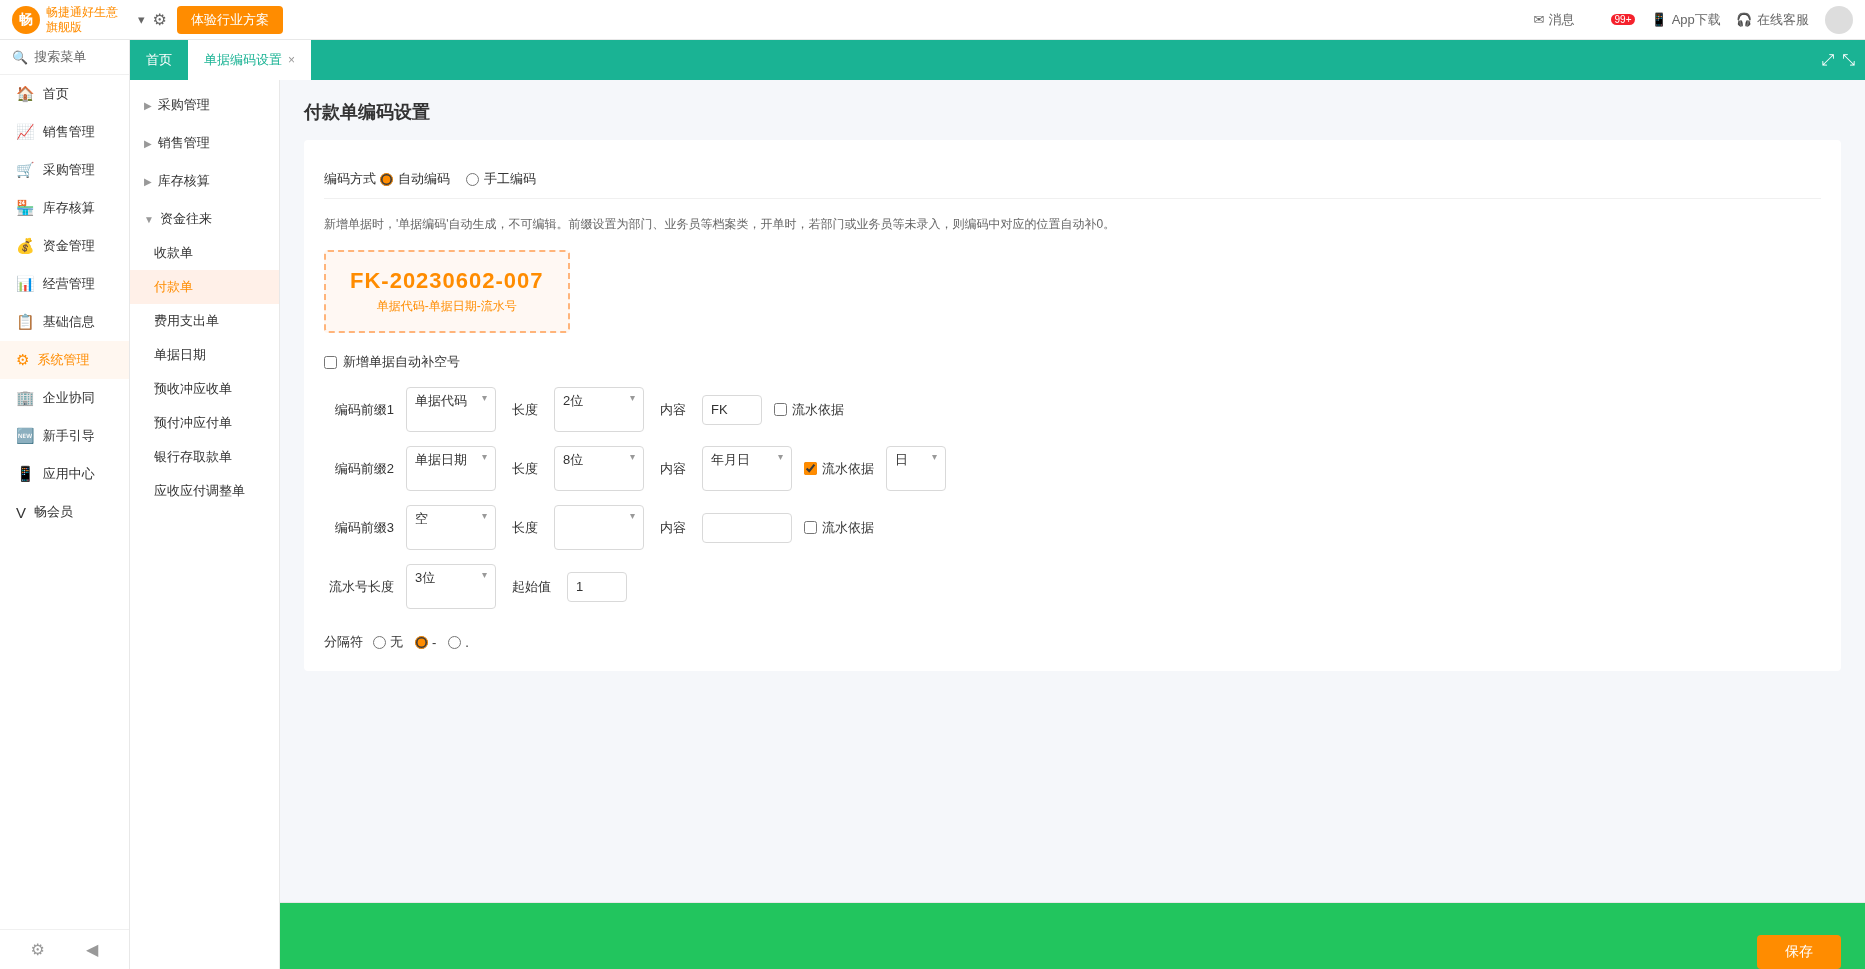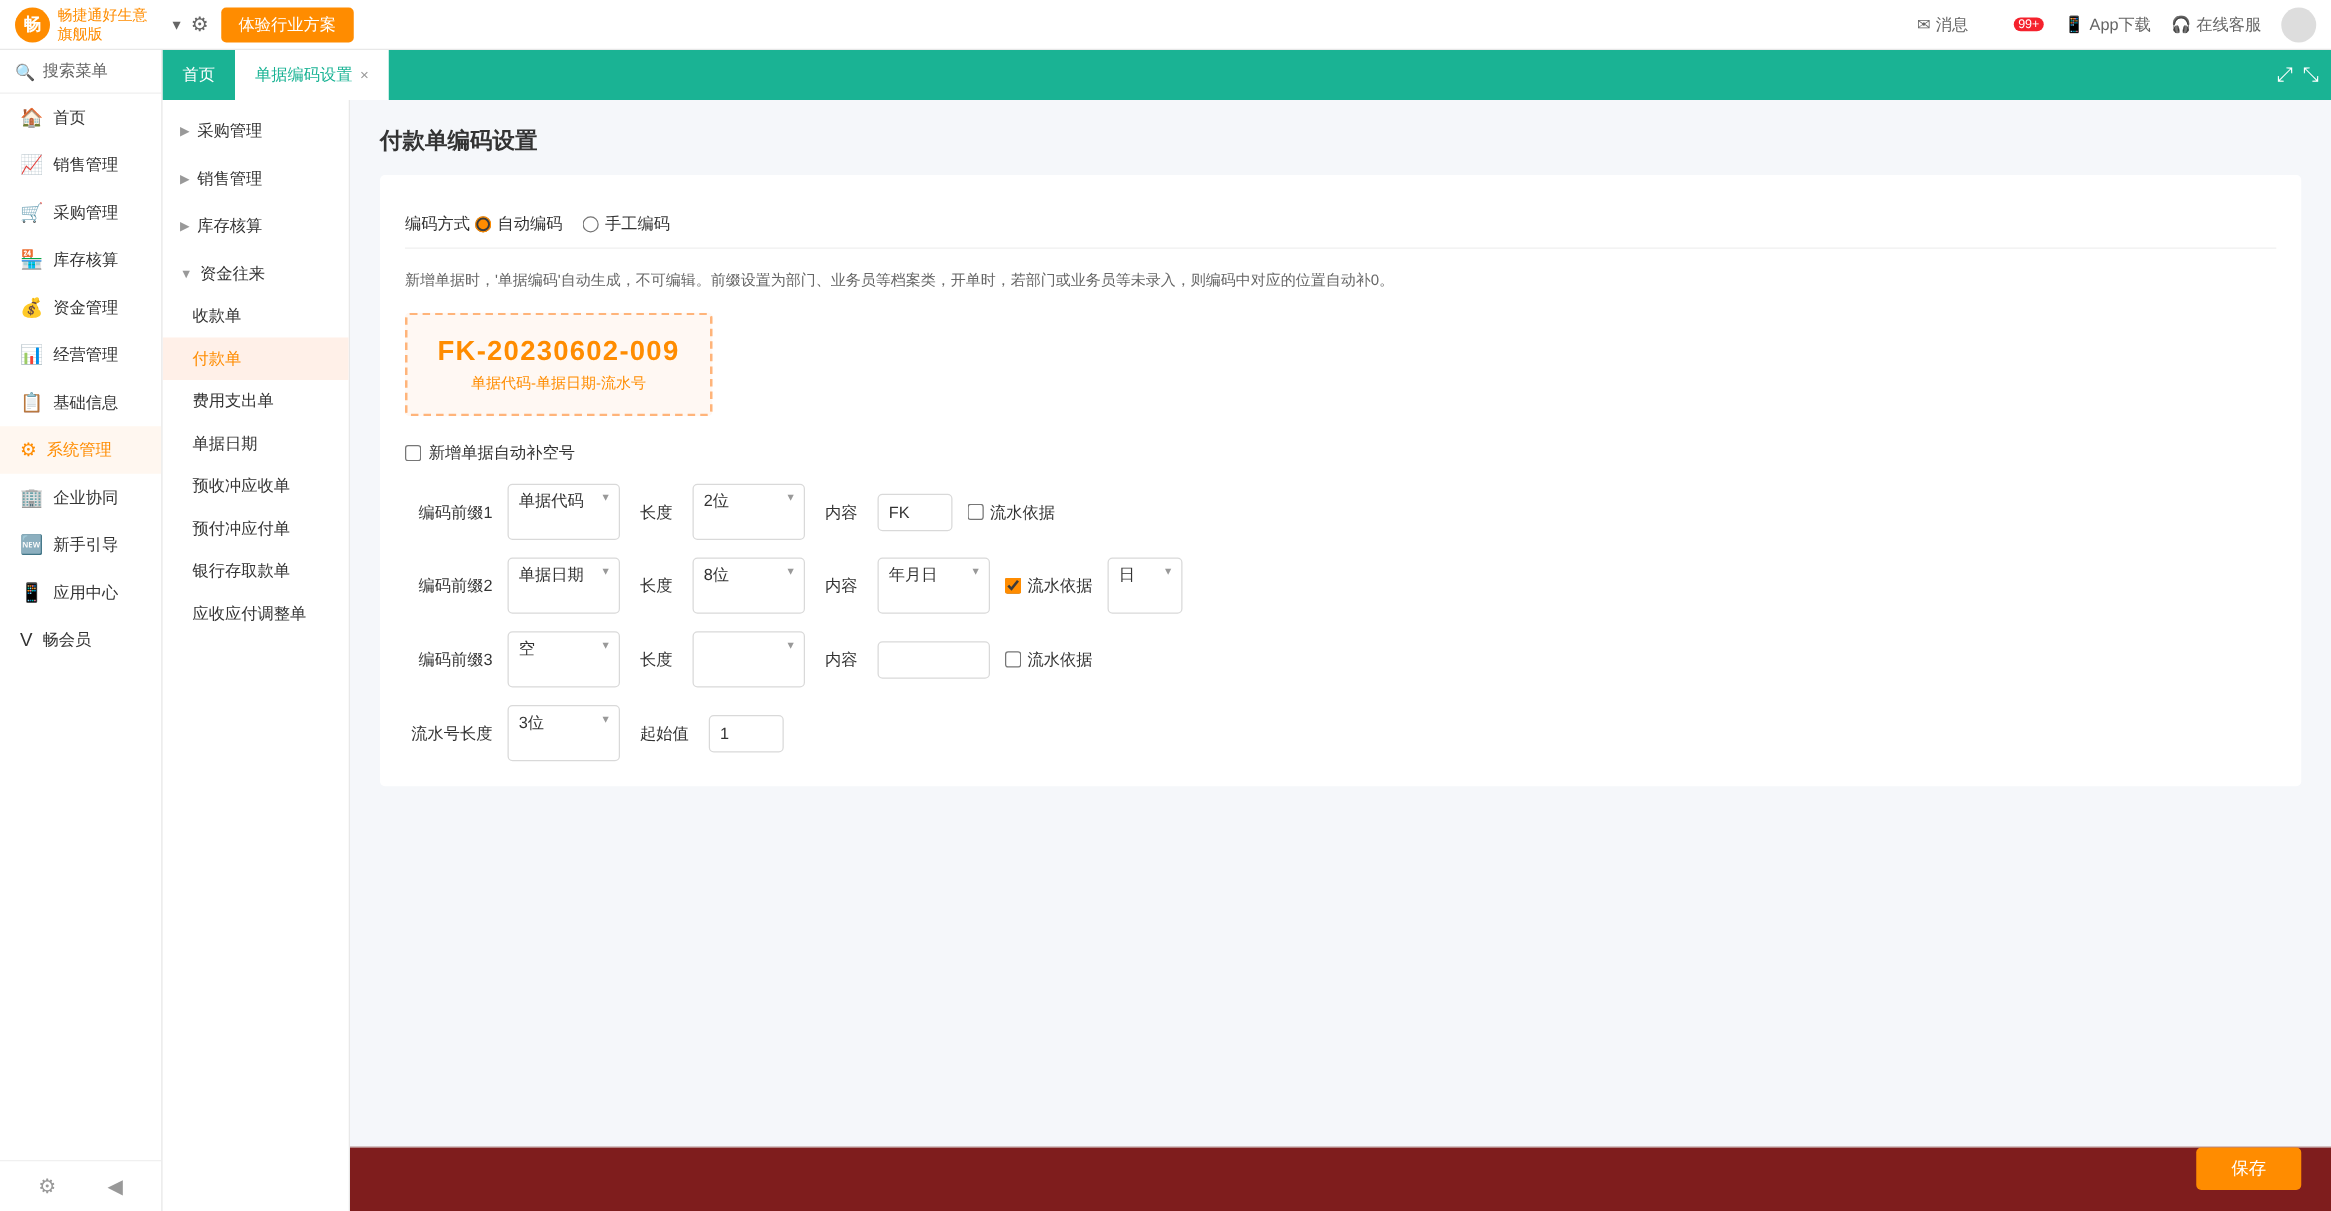--- a/index.html
+++ b/index.html
@@ -90,21 +90,21 @@
     .form-checkbox-item { display: flex; align-items: center; gap: 5px; color: #333; font-size: 13px; }
     .form-checkbox-item input[type="checkbox"] { accent-color: #ff8c00; }
 
     
     .separator-row { display: flex; align-items: center; gap: 10px; margin-top: 10px; }
     .separator-label { color: #333; font-size: 13px; }
     .separator-options { display: flex; align-items: center; gap: 12px; }
     .sep-radio { display: flex; align-items: center; gap: 4px; cursor: pointer; font-size: 13px; }
 
     
-    .bottom-bar { height: 52px; background: #7f1d1d; border-top: 1px solid #e8e8e8; display: flex; align-items: flex-start; justify-content: flex-end; padding: 0 24px; flex-shrink: 0; }
+    .bottom-bar { height: 67px; background: #22c55e; border-top: 1px solid #e8e8e8; display: flex; align-items: flex-end; justify-content: flex-end; padding: 0 24px; flex-shrink: 0; }
     .save-btn { background: #ff8c00; color: #fff; border: none; border-radius: 4px; padding: 8px 28px; font-size: 14px; cursor: pointer; }
 
     
     .flow-row { display: flex; align-items: center; gap: 12px; }
     .flow-input { border: 1px solid #d9d9d9; border-radius: 4px; padding: 4px 8px; font-size: 13px; background: #fff; height: 30px; min-width: 60px; display: flex; align-items: center; }
 
     .content-center { display: flex; flex-direction: column; flex: 1; overflow: hidden; }
   </style>
 </head>
 <body>
@@ -273,21 +273,21 @@
                   <span>手工编码</span>
                 </label>
               </div>
             </div>
 
             
             <div class="info-text">新增单据时，'单据编码'自动生成，不可编辑。前缀设置为部门、业务员等档案类，开单时，若部门或业务员等未录入，则编码中对应的位置自动补0。</div>
 
             
             <div class="code-preview-box">
-              <div class="code-preview-main">FK-20230602-009</div>
+              <div class="code-preview-main">FK-20230602-007</div>
               <div class="code-preview-sub">单据代码-单据日期-流水号</div>
             </div>
 
             
             <div class="checkbox-row">
               <input type="checkbox" style="">
               <span>新增单据自动补空号</span>
             </div>
 
             
@@ -366,20 +366,37 @@
                 <div class="form-select">
                   <span>3位</span>
                   <span class="arrow">▾</span>
                 </div>
                 <span class="form-label-inline">起始值</span>
                 <div class="flow-input">
                   <span>1</span>
                 </div>
               </div>
 
+              <div class="separator-row">
+                <span class="separator-label">分隔符</span>
+                <div class="separator-options">
+                  <label class="sep-radio">
+                    <input type="radio" name="separator" style="">
+                    <span>无</span>
+                  </label>
+                  <label class="sep-radio">
+                    <input type="radio" name="separator" checked="" style="accent-color: rgb(255, 140, 0);">
+                    <span>-</span>
+                  </label>
+                  <label class="sep-radio">
+                    <input type="radio" name="separator" style="">
+                    <span>.</span>
+                  </label>
+                </div>
+              </div>
             </div>
           </div>
         </div>
 
         <div class="bottom-bar">
           <button class="save-btn">保存</button>
         </div>
       </div>
     </div>
   </div>

